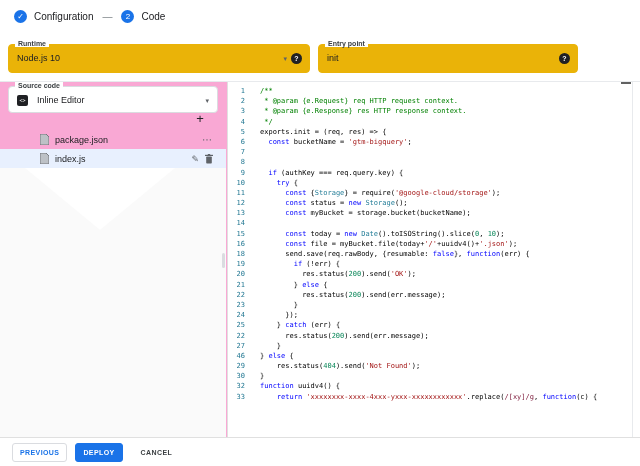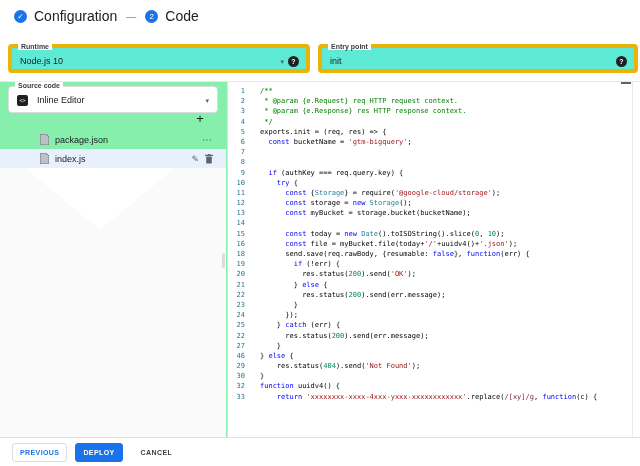--- a/index.html
+++ b/index.html
@@ -8,41 +8,41 @@
     font-family: "Liberation Sans", sans-serif;
     background:#fff; color:#202124; overflow:hidden; position:relative;
   }
 
   
   .stepper { position:absolute; top:8px; left:14px; height:16px; display:flex; align-items:center; }
   .step-circle {
     width:13px; height:13px; border-radius:50%; background:var(--accent,#1a73e8);
     color:#fff; font-size:8px; line-height:13px; text-align:center; flex:0 0 auto;
   }
-  .step-label { font-size:14px; color:#202124; margin-left:7px; }
+  .step-label { font-size:10px; color:#202124; margin-left:7px; }
   .step-sep { font-size:10px; color:#80868b; margin:0 9px; }
 
   
   .field {
-    position:absolute; height:29px; border:4px solid #eab308; border-radius:4px; background:#5eead4;
+    position:absolute; height:29px; border:1px solid #eab308; border-radius:4px; background:#eab308;
   }
   .field-label {
     position:absolute; top:-5px; left:6px; background:#fff; padding:0 3px;
     font-size:7px; font-weight:bold; color:#3c4043; white-space:nowrap;
   }
   .field-value { position:absolute; left:8px; top:0; line-height:27px; font-size:9px; color:#202124; }
   .caret-icon { position:absolute; right:22px; top:10px; font-size:7px; color:#5f6368; }
   .help-icon {
     position:absolute; right:7px; top:8px; width:11px; height:11px; border-radius:50%;
     background:#202124; color:#fff; font-size:7px; font-weight:bold; text-align:center; line-height:11px;
   }
 
   
   .workbench { position:absolute; top:81px; left:0; right:0; bottom:29px; border-top:1px solid #e8eaed; }
-  .file-panel { position:absolute; top:0; left:0; width:228px; bottom:0; border-right:1px solid #e0e0e0; background:#86efac; }
+  .file-panel { position:absolute; top:0; left:0; width:228px; bottom:0; border-right:1px solid #e0e0e0; background:#f9a8d4; }
 
   .source-select { position:absolute; top:4px; left:8px; width:210px; height:27px; border:1px solid #dadce0; border-radius:4px; background:#fff; }
   .source-select .field-value { left:28px; }
   .editor-badge {
     position:absolute; left:8px; top:8px; width:11px; height:11px; border-radius:2px;
     background:#202124; color:#fff; font-size:5px; line-height:11px; text-align:center; font-family:"DejaVu Sans Mono",monospace;
   }
   .source-select .caret-icon { right:8px; }
 
   .add-file-btn { position:absolute; top:30px; right:20px; width:14px; height:14px; font-size:13px; line-height:13px; text-align:center; color:#202124; cursor:pointer; }
@@ -96,21 +96,21 @@
   <span class="step-label">Code</span>
 </div>
 
 <div class="field" style="top:44px; left:8px; width:302px;">
   <span class="field-label">Runtime</span>
   <span class="field-value">Node.js 10</span>
   <span class="caret-icon">▾</span>
   <span class="help-icon">?</span>
 </div>
 
-<div class="field" style="top:44px; left:318px; width:320px;">
+<div class="field" style="top:44px; left:318px; width:260px;">
   <span class="field-label">Entry point</span>
   <span class="field-value">init</span>
   <span class="help-icon">?</span>
 </div>
 
 <div class="workbench">
 
   <div class="file-panel">
     <div class="source-select">
       <span class="field-label">Source code</span>
@@ -194,21 +194,21 @@
         <div class="cl">
           <span class="ln">10</span>
           <span class="lc"><span class="tk-d">    </span><span class="tk-k">try</span><span class="tk-d"> {</span></span>
         </div>
         <div class="cl">
           <span class="ln">11</span>
           <span class="lc"><span class="tk-d">      </span><span class="tk-k">const</span><span class="tk-d"> {</span><span class="tk-t">Storage</span><span class="tk-d">} = require(</span><span class="tk-s">'@google-cloud/storage'</span><span class="tk-d">);</span></span>
         </div>
         <div class="cl">
           <span class="ln">12</span>
-          <span class="lc"><span class="tk-d">      </span><span class="tk-k">const</span><span class="tk-d"> storage = </span><span class="tk-k">new</span><span class="tk-d"> </span><span class="tk-t">Storage</span><span class="tk-d">();</span></span>
+          <span class="lc"><span class="tk-d">      </span><span class="tk-k">const</span><span class="tk-d"> status = </span><span class="tk-k">new</span><span class="tk-d"> </span><span class="tk-t">Storage</span><span class="tk-d">();</span></span>
         </div>
         <div class="cl">
           <span class="ln">13</span>
           <span class="lc"><span class="tk-d">      </span><span class="tk-k">const</span><span class="tk-d"> myBucket = storage.bucket(bucketName);</span></span>
         </div>
         <div class="cl">
           <span class="ln">14</span>
           <span class="lc"></span>
         </div>
         <div class="cl">

